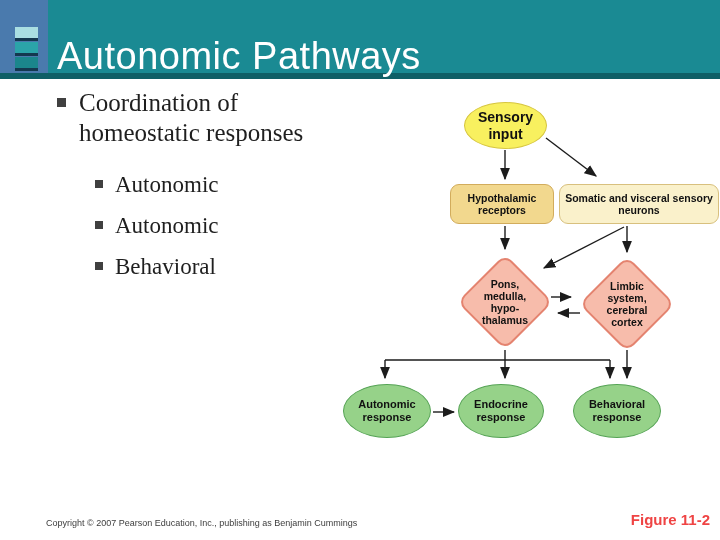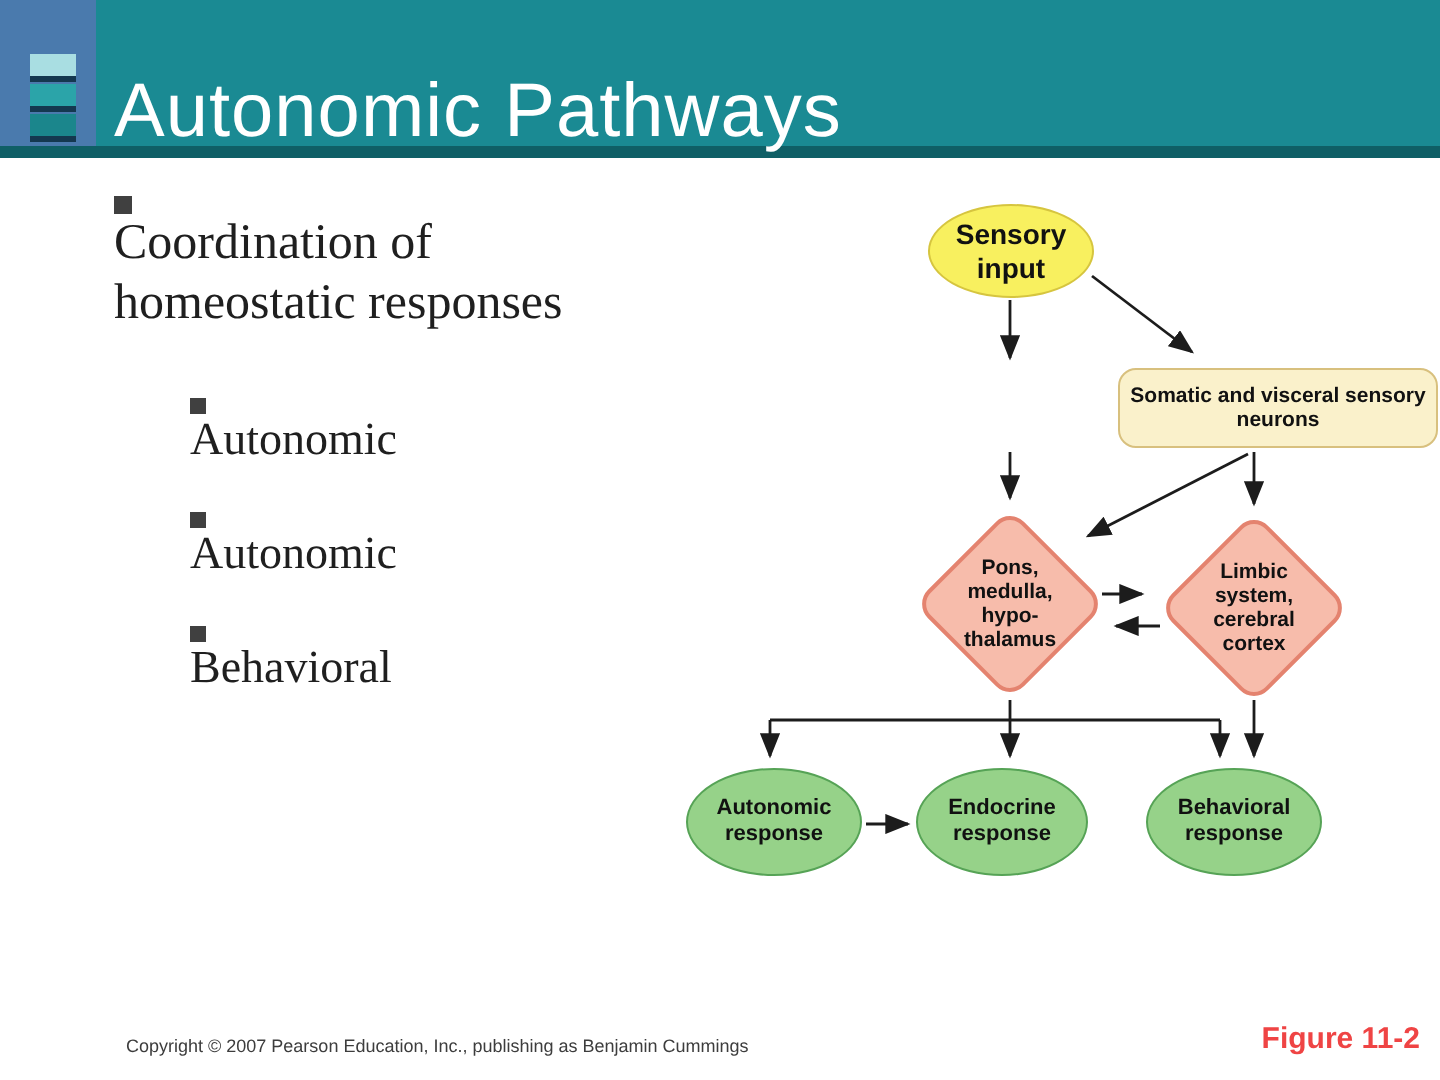--- a/index.html
+++ b/index.html
@@ -17,21 +17,21 @@
   .logo-bar.b2 { top:42px; background:#2BA4A9; }
   .logo-bar.b3 { top:57px; background:#1B868C; }
   .title {
     position:absolute; left:57px; top:35px; margin:0;
     font-size:38px; font-weight:400; letter-spacing:0.5px; color:#ffffff; white-space:nowrap;
   }
 
   
   .content { position:absolute; left:57px; top:88px; width:310px; color:#1f1f1f;
              font-family:"Liberation Serif","DejaVu Serif",serif; }
-  .row { display:flex;flex-direction:column; }
+  .row { display:flex; }
   .sq  { flex:0 0 auto; width:9px; height:9px; background:#404040; margin:10px 13px 0 0; }
   .main-text { font-size:25px; line-height:30px; width:262px; }
   .sub { margin-left:38px; }
   .sub .row { margin-top:16px; }
   .sub .row:first-child { margin-top:24px; }
   .sub .sq { width:8px; height:8px; margin:8px 12px 0 0; }
   .sub-text { font-size:23px; line-height:25px; }
 
   
   .diagram { position:absolute; inset:0; }
@@ -57,21 +57,21 @@
   }
   #n-pons   { left:457px; top:254px; }
   #n-limbic { left:579px; top:256px; }
   .diamond .label { position:relative; width:68px; }
   .green { background:var(--green-node,#96D289); border:1.6px solid #56A356; font-size:11px; }
   #n-auto  { left:343px; top:384px; width:88px; height:54px; }
   #n-endo  { left:458px; top:384px; width:86px; height:54px; }
   #n-behav { left:573px; top:384px; width:88px; height:54px; }
 
   
-  .footer-copyright { position:absolute; left:63px; top:518px; font-size:9px; color:#3d3d3d; }
+  .footer-copyright { position:absolute; left:46px; top:518px; font-size:9px; color:#3d3d3d; }
   .footer-figure    { position:absolute; right:10px; top:511px; font-size:15px; font-weight:bold; color:#ef4444; }
 </style>
 </head>
 <body>
 
 <div class="slide">
 
   <div class="banner"></div>
   <div class="banner-stripe"></div>
   <div class="logo">
@@ -122,20 +122,23 @@
         <line x1="505" y1="360" x2="505" y2="378" marker-end="url(#ah)"></line>
         <line x1="610" y1="360" x2="610" y2="378" marker-end="url(#ah)"></line>
         <line x1="627" y1="350" x2="627" y2="378" marker-end="url(#ah)"></line>
         <line x1="433" y1="412" x2="454" y2="412" marker-end="url(#ah)"></line>
       </g>
     </svg>
 
     <div class="node ellipse" id="n-sensory">
       <span class="label">Sensory input</span>
     </div>
+    <div class="node rrect" id="n-hypo">
+      <span class="label">Hypothalamic receptors</span>
+    </div>
     <div class="node rrect" id="n-somatic">
       <span class="label">Somatic and visceral sensory neurons</span>
     </div>
     <div class="node diamond" id="n-pons">
       <span class="label">Pons, medulla, hypo-thalamus</span>
     </div>
     <div class="node diamond" id="n-limbic">
       <span class="label">Limbic system, cerebral cortex</span>
     </div>
     <div class="node ellipse green" id="n-auto">

